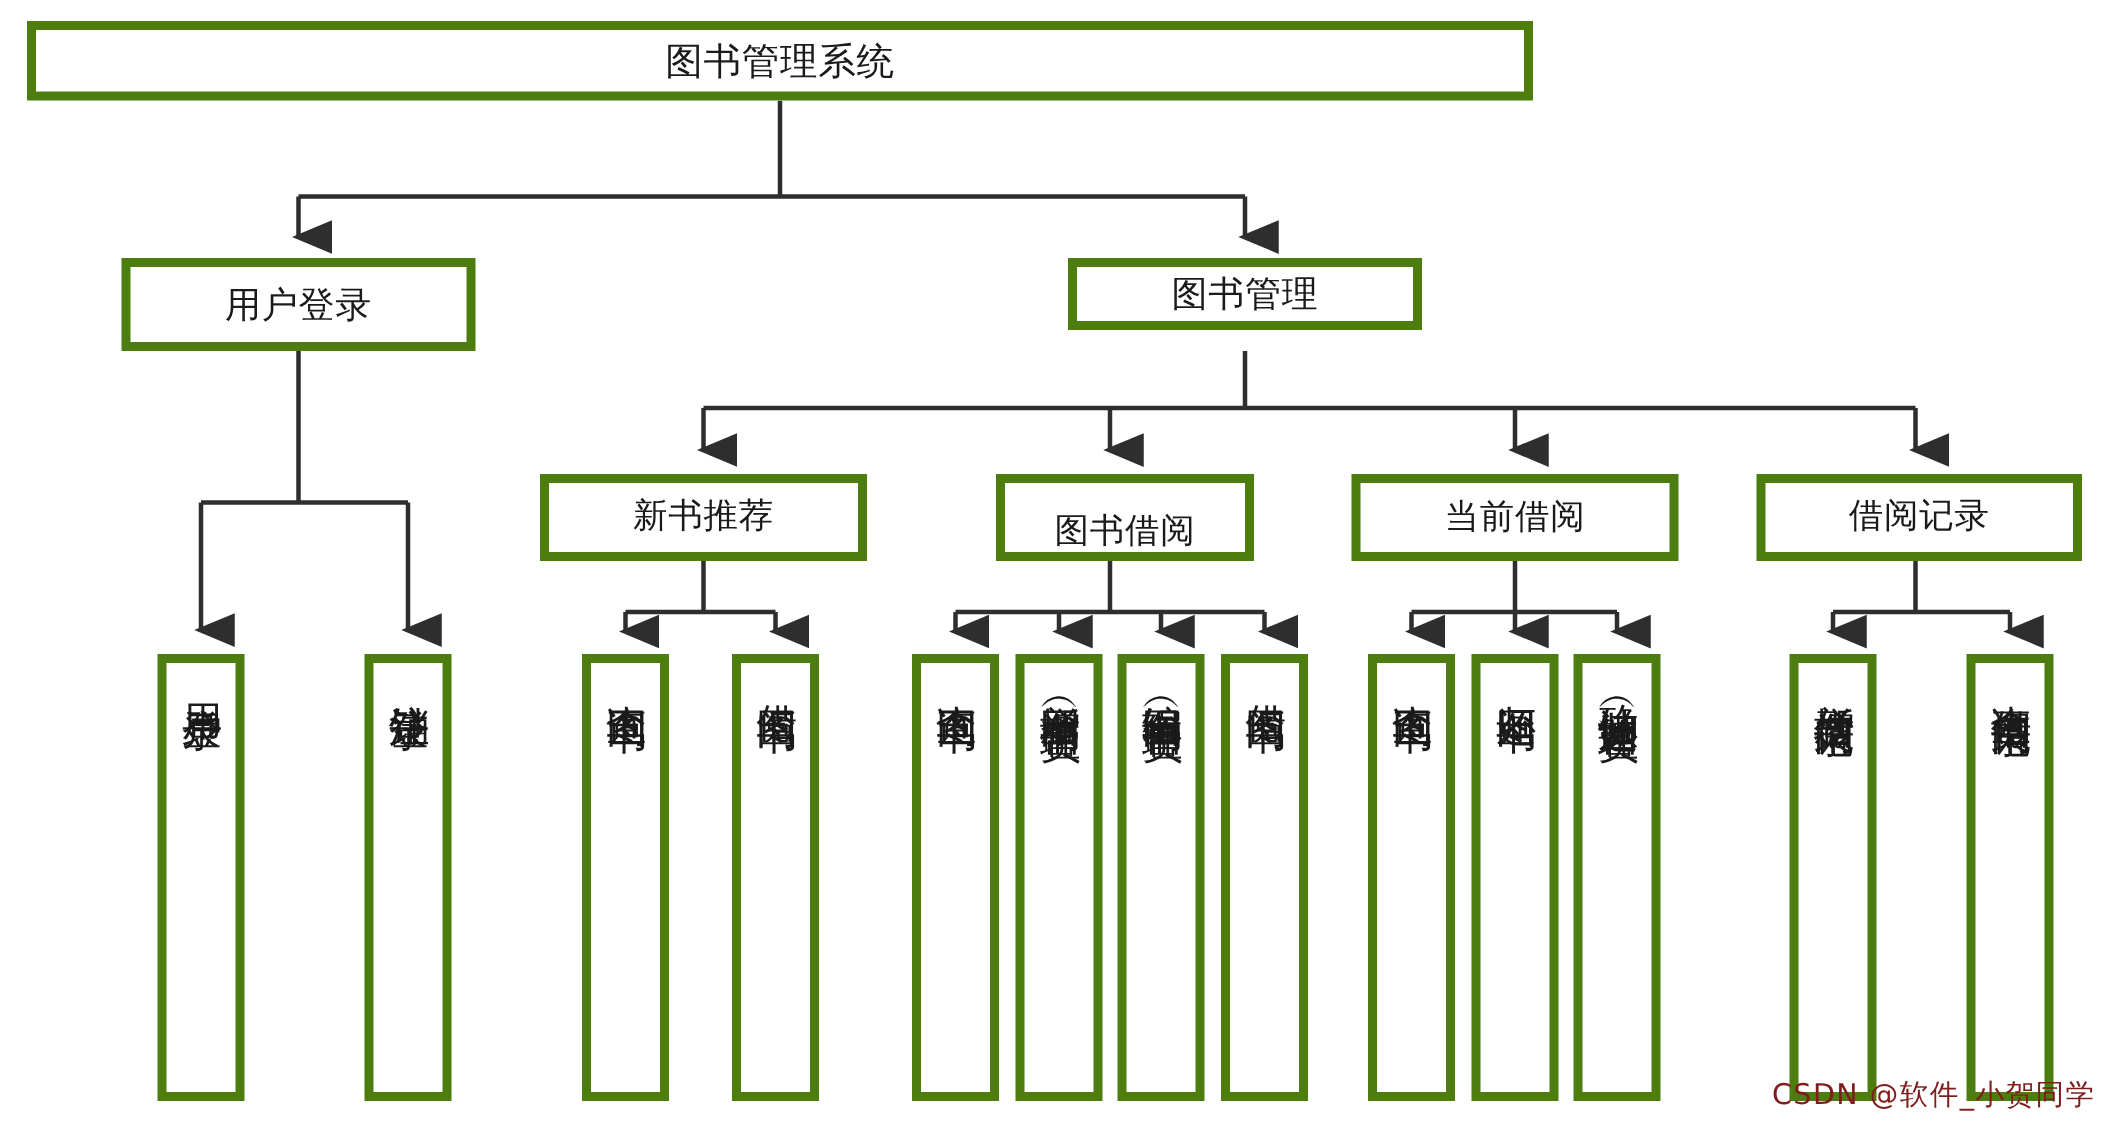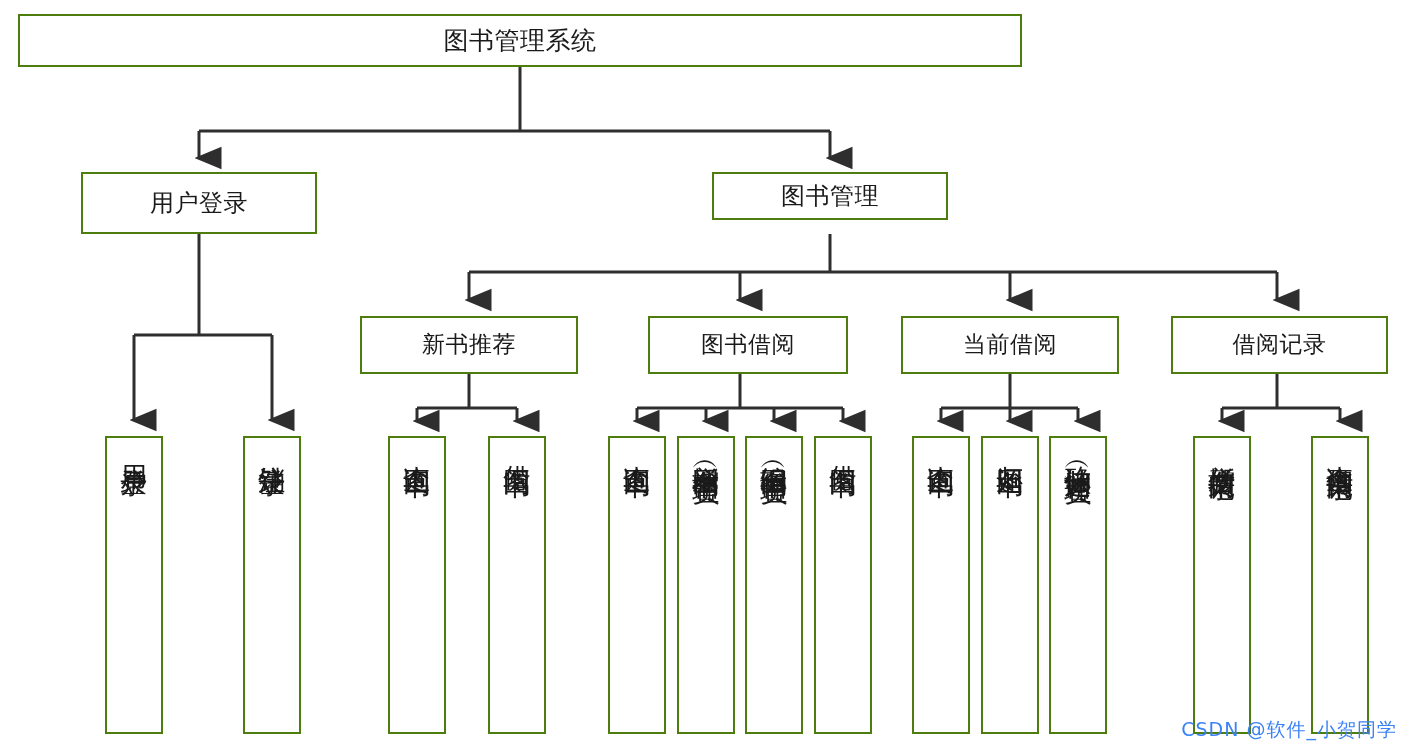--- a/index.html
+++ b/index.html
@@ -14,21 +14,21 @@
     position: relative;
     width: 1405px;
     height: 747px;
     background: #ffffff;
     overflow: hidden;
   }
   .node-box {
     position: absolute;
     box-sizing: border-box;
     background: #ffffff;
-    border: 2px solid #4d7c0f;
+    border: 6px solid #4d7c0f;
     display: flex;
     align-items: center;
     justify-content: center;
     text-align: center;
   }
   .node-label {
     color: #1a1a1a;
     letter-spacing: 0.5px;
     line-height: 1.12;
     white-space: nowrap;
@@ -55,21 +55,21 @@
     top: 0;
     width: 1405px;
     height: 747px;
     pointer-events: none;
   }
   .watermark {
     position: absolute;
     right: 8px;
     bottom: 4px;
     font-size: 19px;
-    color: #3b82f6;
+    color: #7f1d1d;
     letter-spacing: 1px;
     white-space: nowrap;
   }
 </style>
 </head>
 <body>
 
 <div id="diagram-root">
 
   <svg id="connector-layer" viewBox="0 0 1405 747" width="1405" height="747" xmlns="http://www.w3.org/2000/svg">
@@ -129,21 +129,21 @@
   <div class="node-box level1" style="left:81px; top:172px; width:236px; height:62px;">
     <span class="node-label">用户登录</span>
   </div>
   <div class="node-box level1" style="left:712px; top:172px; width:236px; height:48px;">
     <span class="node-label">图书管理</span>
   </div>
 
   <div class="node-box level2" style="left:360px; top:316px; width:218px; height:58px;">
     <span class="node-label">新书推荐</span>
   </div>
-  <div class="node-box level2" style="left:648px; top:316px; width:200px; height:58px;">
+  <div class="node-box level2" style="left:664px; top:316px; width:172px; height:58px;align-items:flex-end;">
     <span class="node-label">图书借阅</span>
   </div>
   <div class="node-box level2" style="left:901px; top:316px; width:218px; height:58px;font-family:Liberation Serif, serif;">
     <span class="node-label">当前借阅</span>
   </div>
   <div class="node-box level2" style="left:1171px; top:316px; width:217px; height:58px;">
     <span class="node-label">借阅记录</span>
   </div>
 
   <div class="node-box leaf" style="left:105px; top:436px; width:58px; height:298px;">

